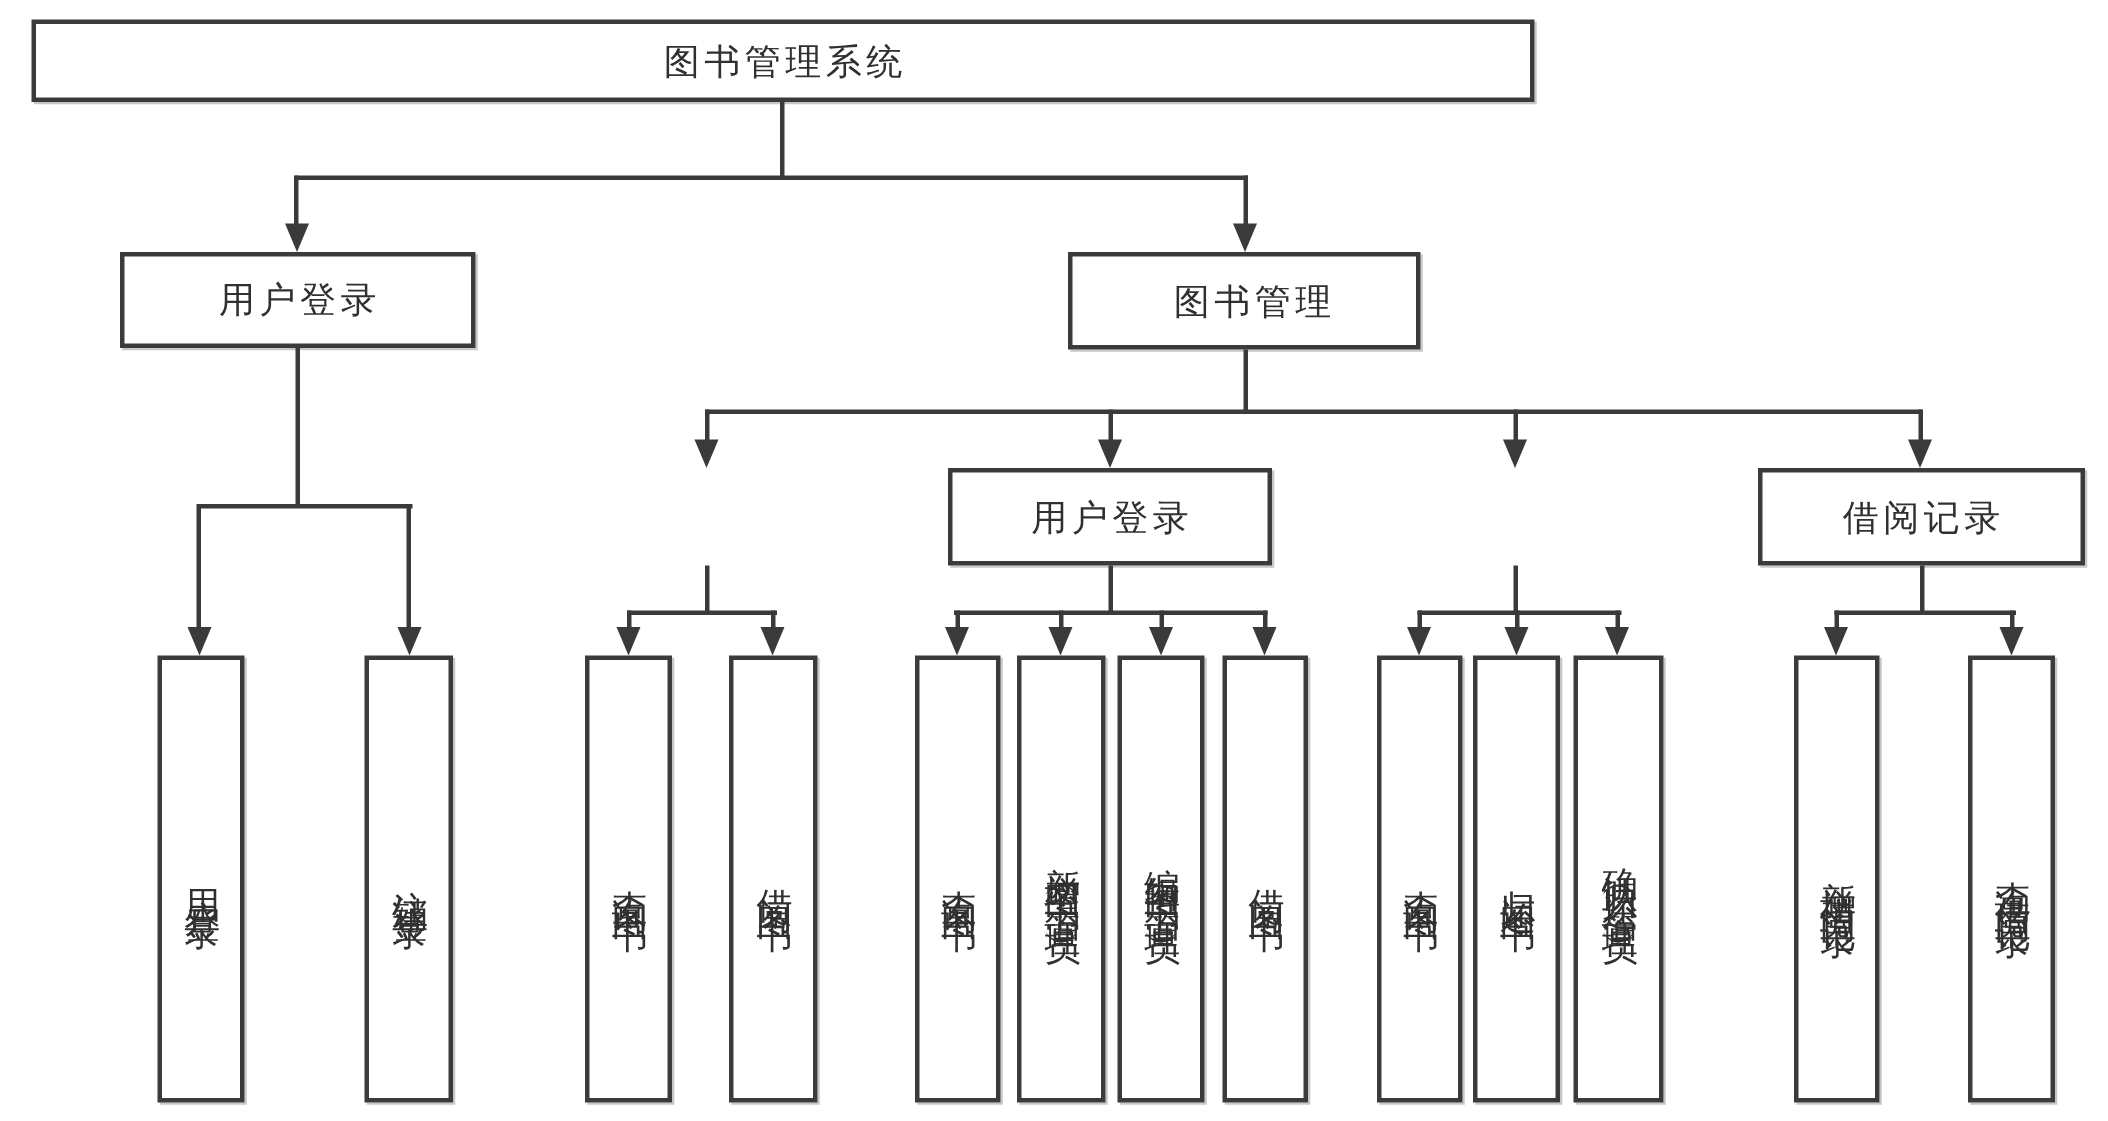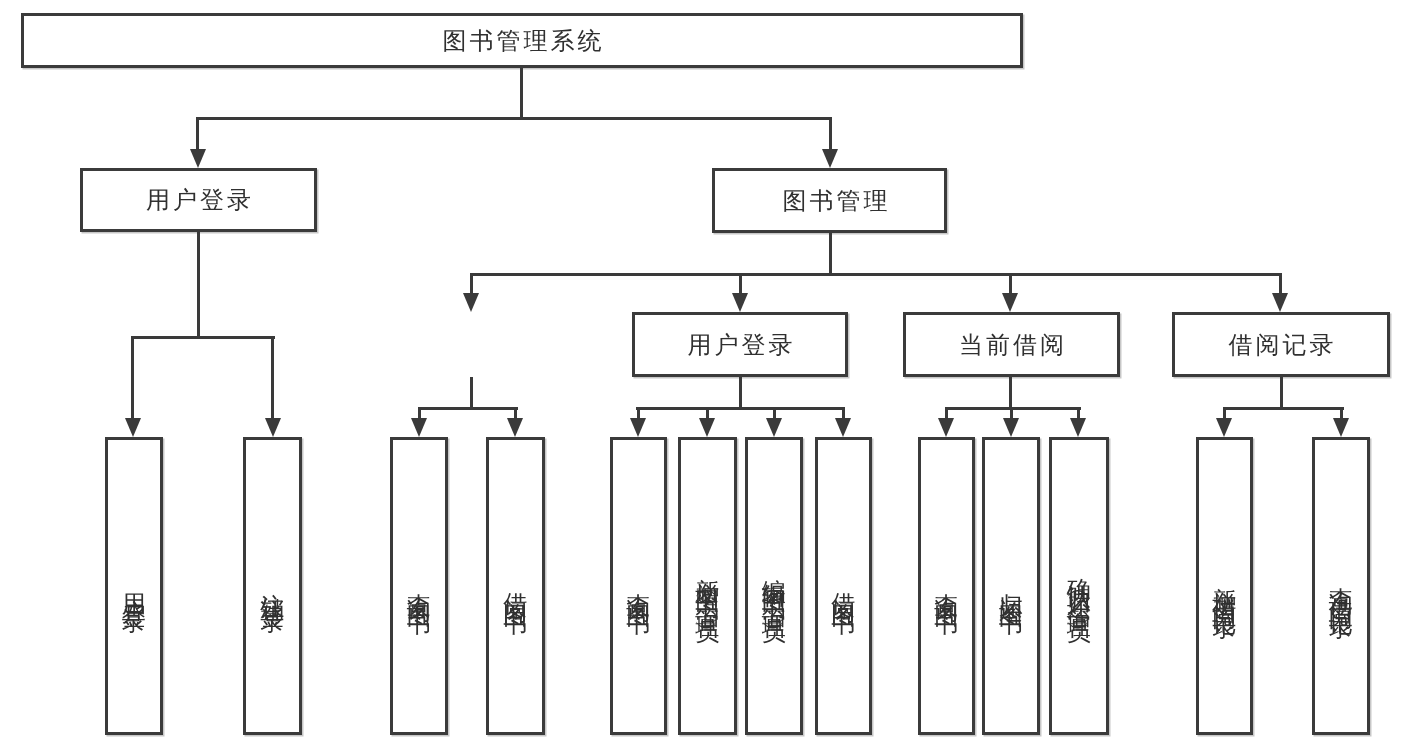--- a/index.html
+++ b/index.html
@@ -61,23 +61,20 @@
 
   <div class="box" style="left:712px;top:168px;width:235px;height:65px;padding-left:11px;">
     <span class="hlabel">图书管理</span>
   </div>
 
 
   <div class="box" style="left:632px;top:312px;width:216px;height:65px;">
     <span class="hlabel">用户登录</span>
   </div>
 
-  <div class="box" style="left:903px;top:312px;width:217px;height:65px;">
-    <span class="hlabel">当前借阅</span>
-  </div>
 
   <div class="box" style="left:1172px;top:312px;width:218px;height:65px;align-items:center;">
     <span class="hlabel">借阅记录</span>
   </div>
 
   <div class="box vbox" style="left:105px;top:437px;width:58px;height:298px;">
     <span class="vlabel">用户登录</span>
   </div>
   <div class="box vbox" style="left:243px;top:437px;width:59px;height:298px;">
     <span class="vlabel">注销登录</span>

